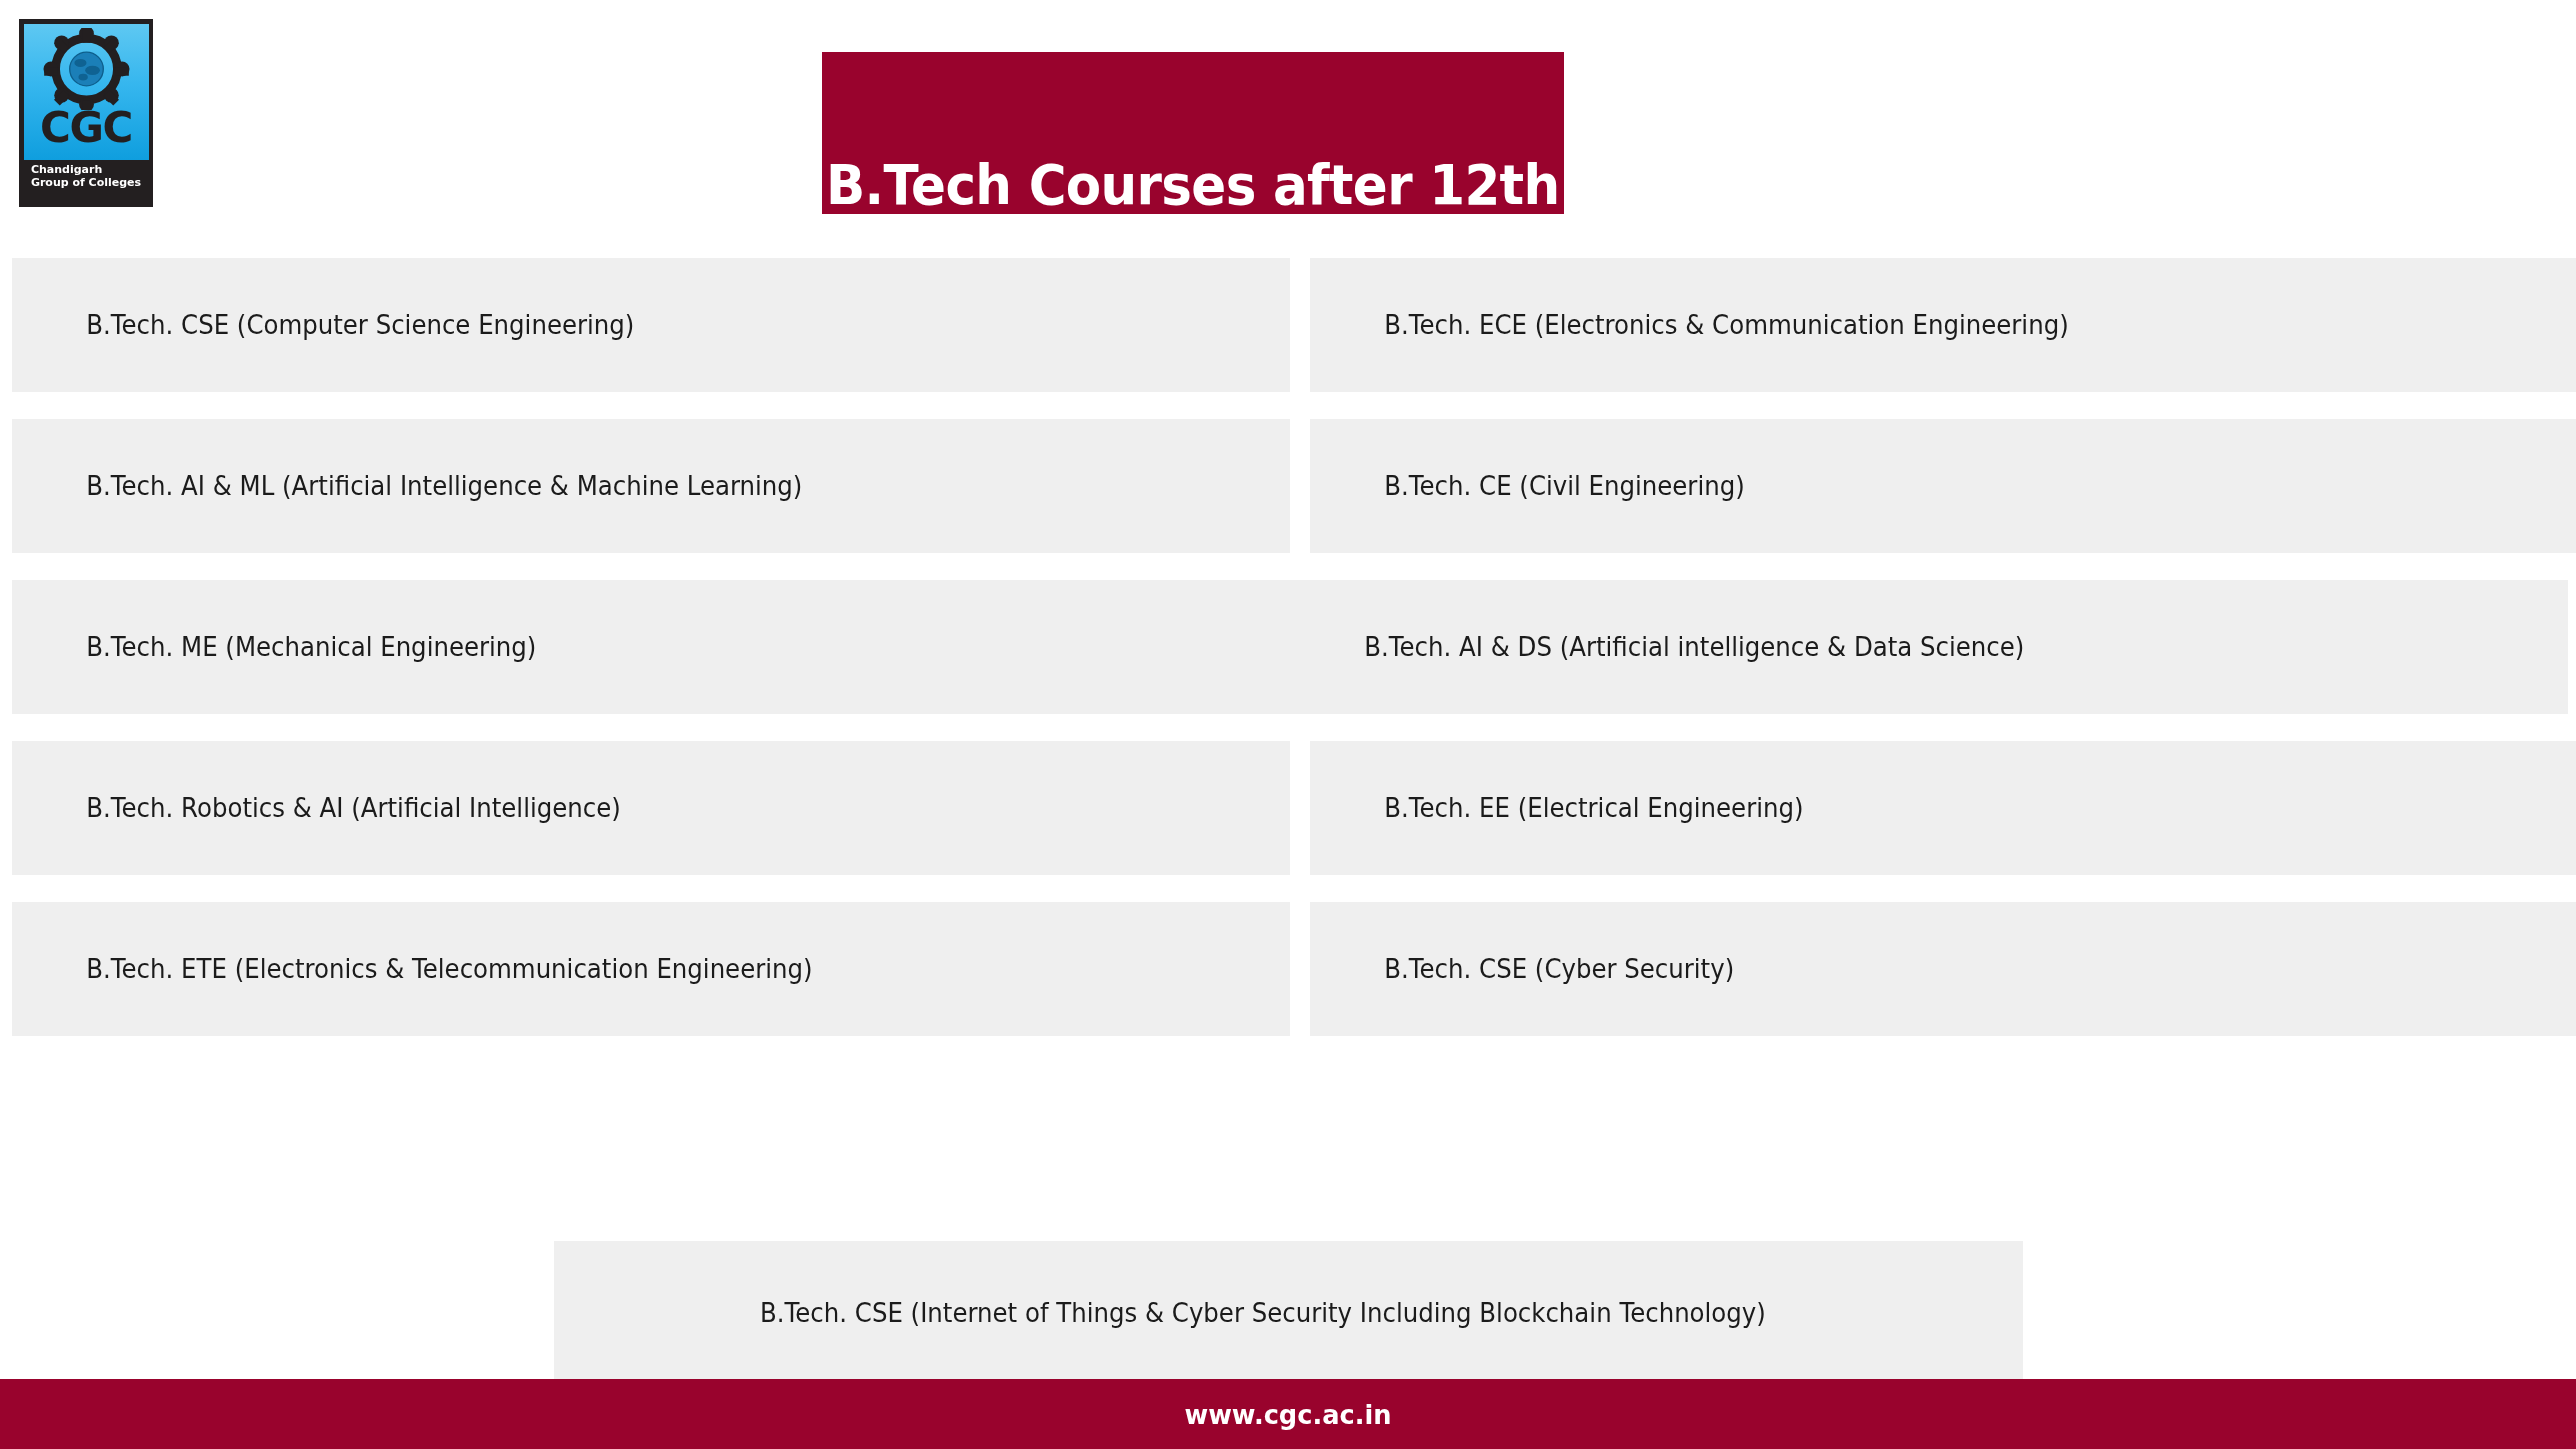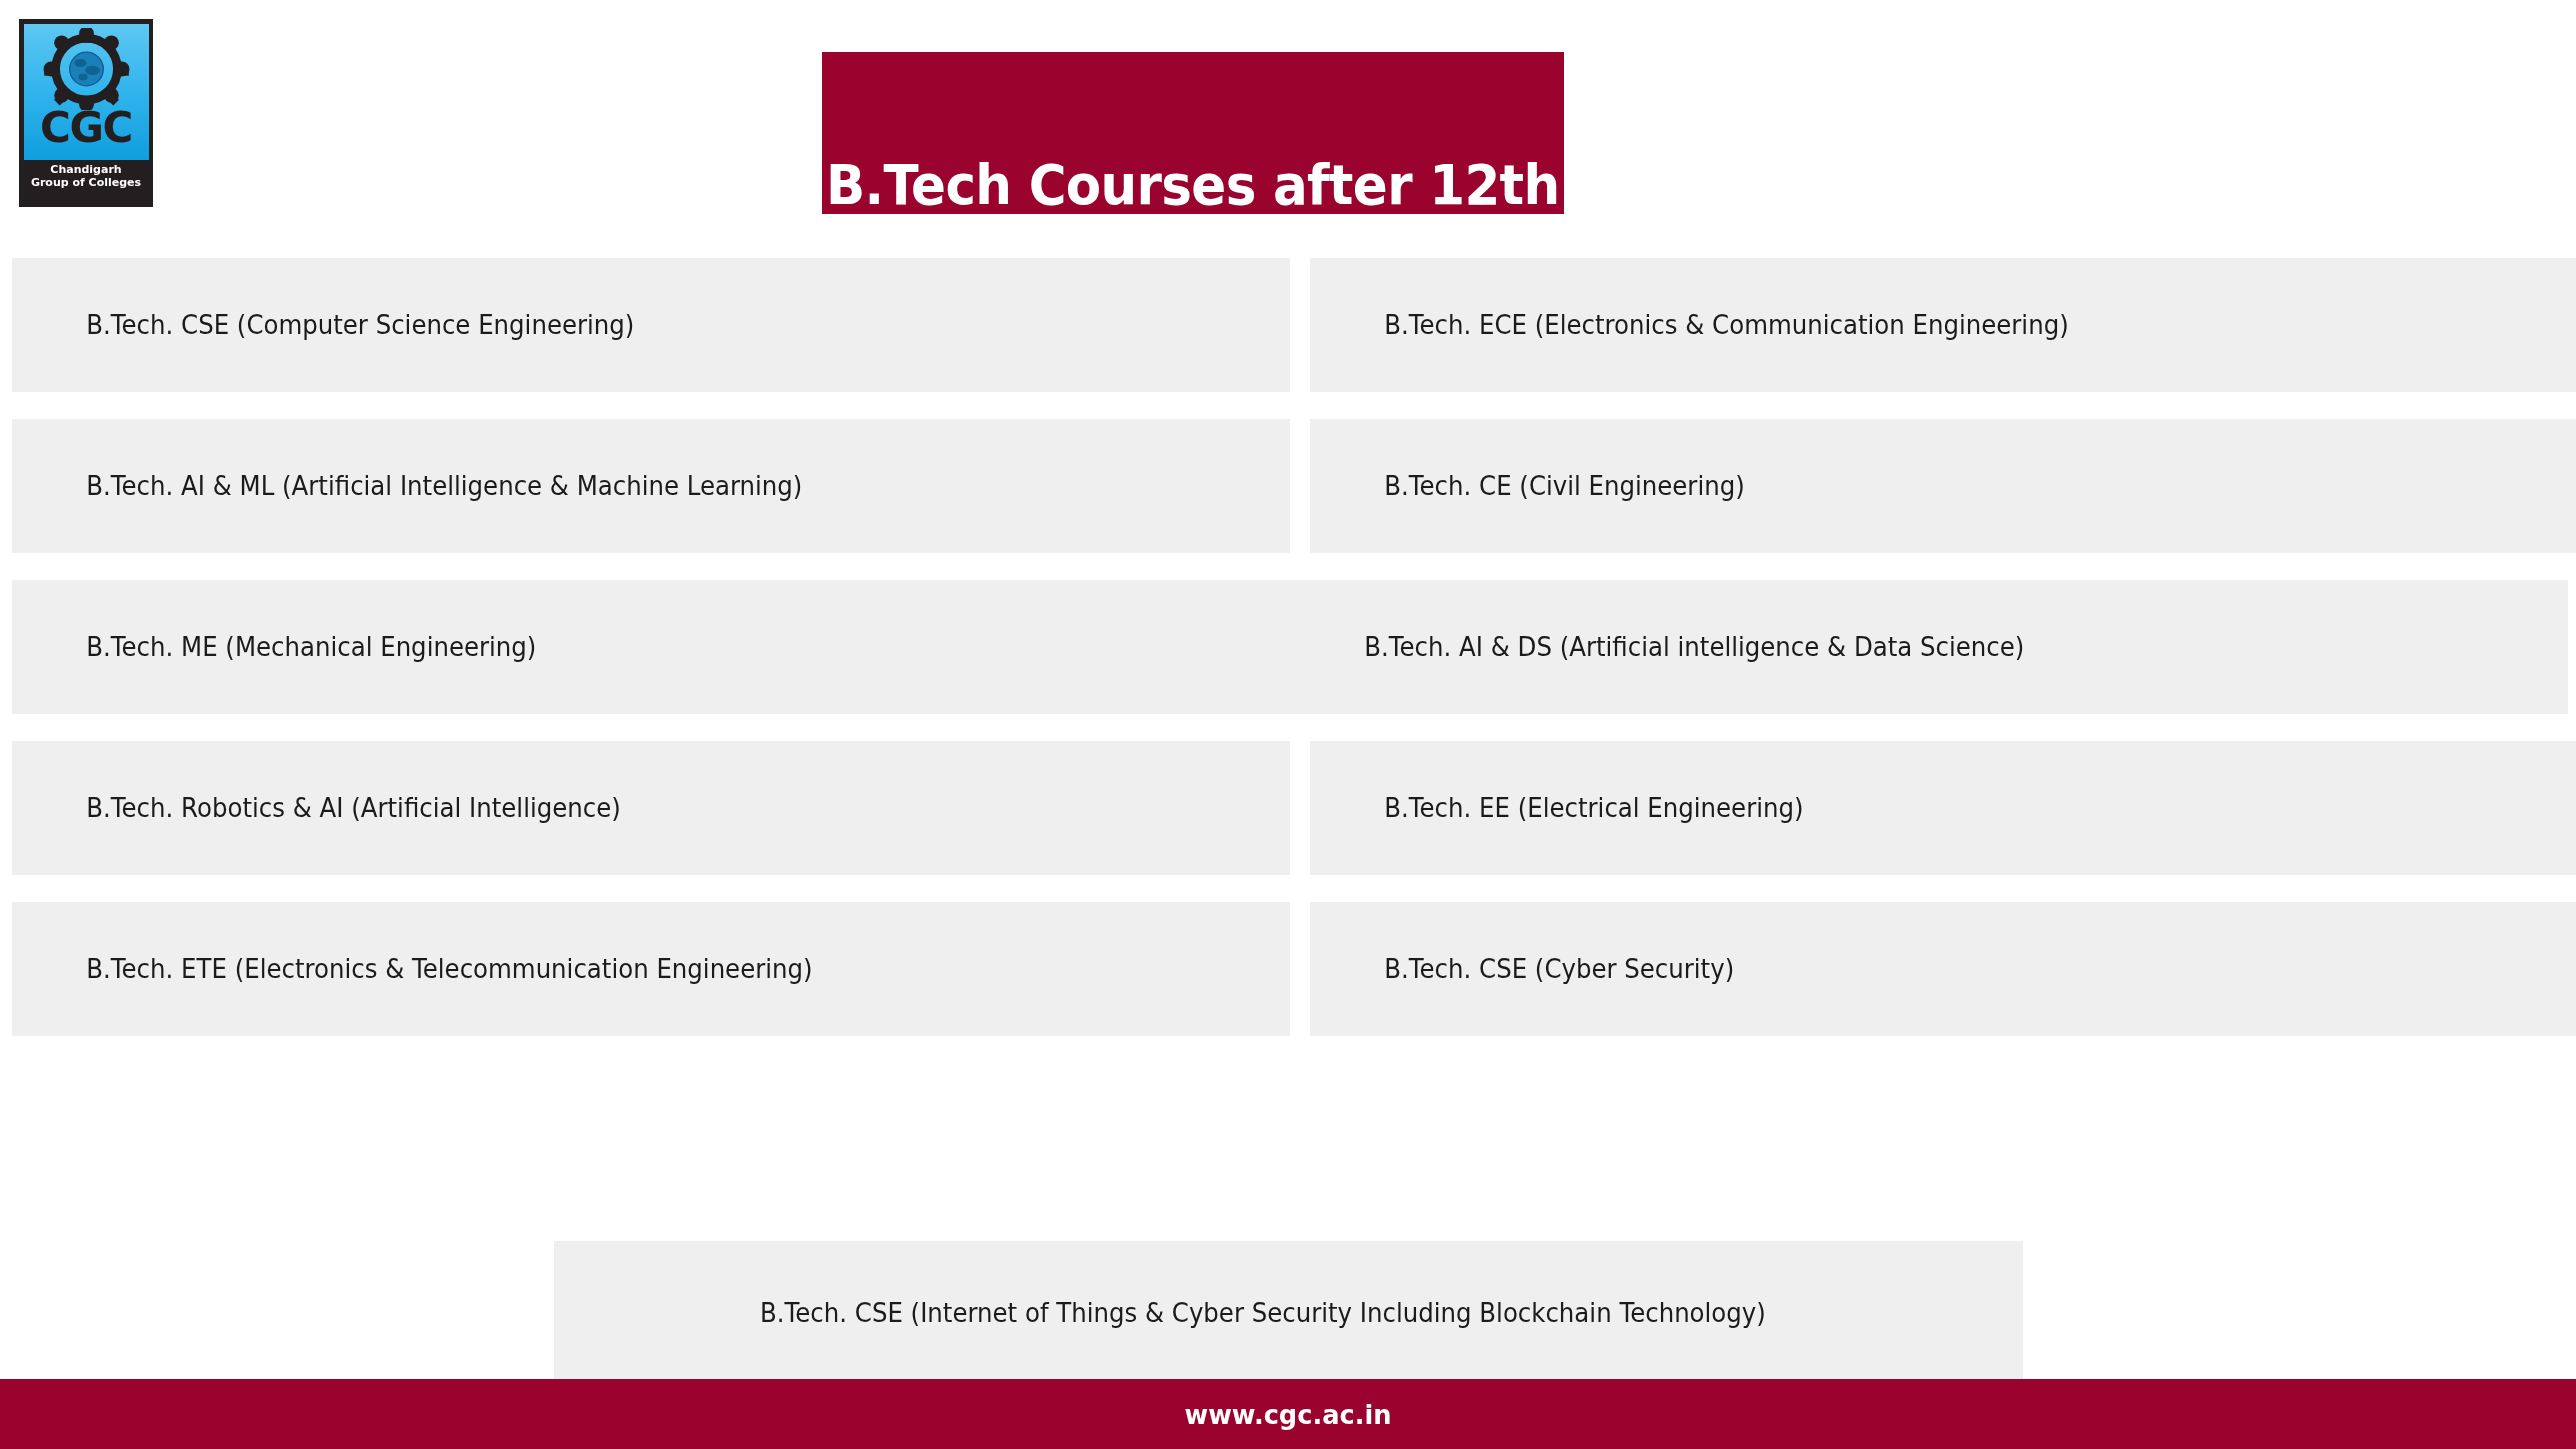--- a/index.html
+++ b/index.html
@@ -25,21 +25,21 @@
     align-items:center; justify-content:flex-start;
   }
   .gear-wrap { position:relative; width:101px; height:82px; margin-top:4px; }
   .gear-wrap svg { position:absolute; left:0; top:0; }
   .logo-cgc {
     font-family:"DejaVu Sans", sans-serif;
     font-weight:bold; font-size:42px; line-height:42px;
     color:#231f20; letter-spacing:-1.3px; margin-top:-2.7px;
   }
   .logo-sub {
-    color:#ffffff; text-align:center;
+    color:#ffffff; text-align:left;
     font-family:"DejaVu Sans", sans-serif;
     font-weight:bold; font-size:11px; line-height:12.7px;
     margin-top:4.7px;
   }
 
   
   .title-banner {
     position:absolute; left:822px; top:52px;
     width:742px; height:162px;
     background:#99032D;

